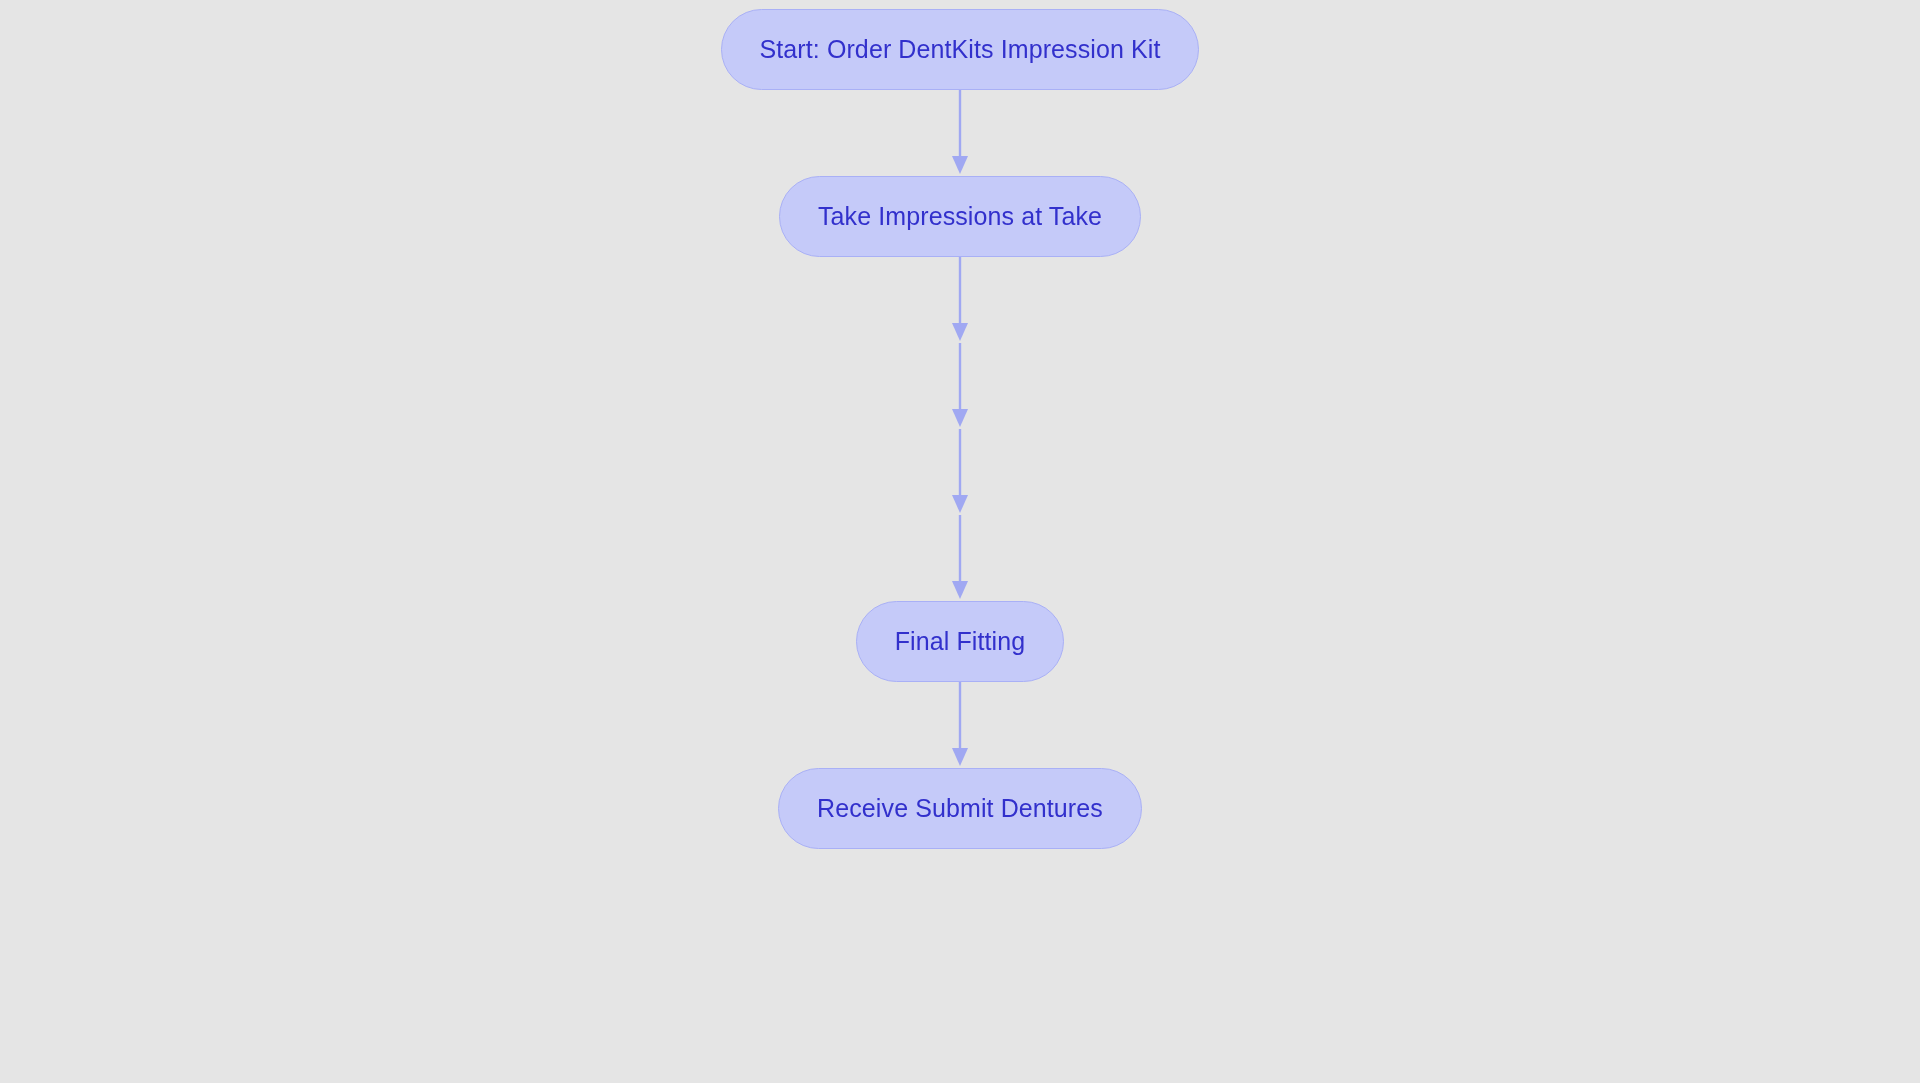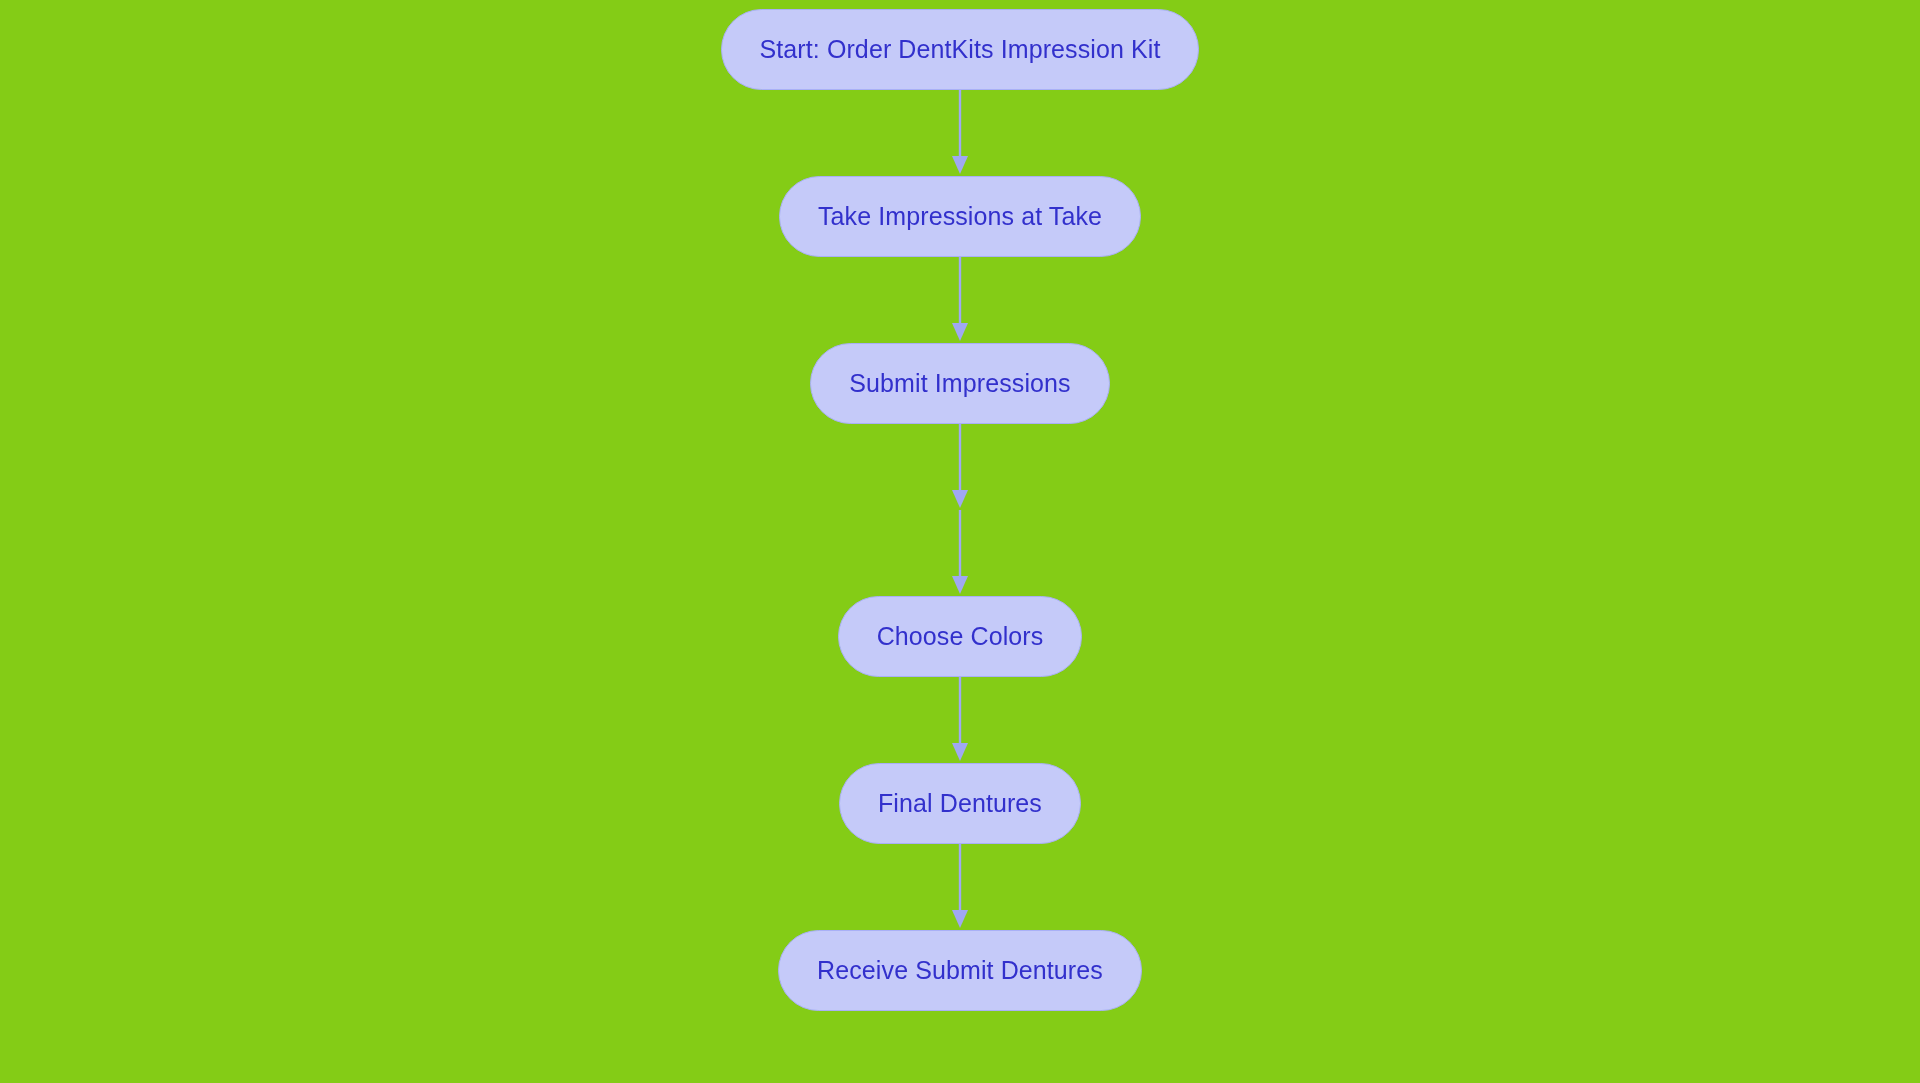--- a/index.html
+++ b/index.html
@@ -12,21 +12,21 @@
     width: 1920px;
     height: 1083px;
     overflow: hidden;
     font-family: "Liberation Sans", sans-serif;
   }
 
   #flow-canvas {
     position: relative;
     width: 1920px;
     height: 1083px;
-    background: #84cc16;
+    background: #e5e5e5;
   }
 
   .flow-column {
     position: absolute;
     left: 0;
     top: 0;
     width: 1920px;
     height: 1083px;
     display: flex;
     flex-direction: column;
@@ -94,52 +94,46 @@
       <span class="node-label">Take Impressions at Take</span>
     </div>
 
     <div class="connector">
       <svg viewBox="0 0 40 86" xmlns="http://www.w3.org/2000/svg" aria-hidden="true">
         <line x1="20" y1="0" x2="20" y2="70" stroke="#a0a8f2" stroke-width="2.4"></line>
         <polygon points="20,84 12,66 28,66" fill="#a0a8f2"></polygon>
       </svg>
     </div>
 
-    <div class="node">
-      <span class="node-label">Submit Impressions</span>
+
+    <div class="connector">
+      <svg viewBox="0 0 40 86" xmlns="http://www.w3.org/2000/svg" aria-hidden="true">
+        <line x1="20" y1="0" x2="20" y2="70" stroke="#a0a8f2" stroke-width="2.4"></line>
+        <polygon points="20,84 12,66 28,66" fill="#a0a8f2"></polygon>
+      </svg>
     </div>
+
 
     <div class="connector">
       <svg viewBox="0 0 40 86" xmlns="http://www.w3.org/2000/svg" aria-hidden="true">
         <line x1="20" y1="0" x2="20" y2="70" stroke="#a0a8f2" stroke-width="2.4"></line>
         <polygon points="20,84 12,66 28,66" fill="#a0a8f2"></polygon>
       </svg>
     </div>
 
 
     <div class="connector">
       <svg viewBox="0 0 40 86" xmlns="http://www.w3.org/2000/svg" aria-hidden="true">
         <line x1="20" y1="0" x2="20" y2="70" stroke="#a0a8f2" stroke-width="2.4"></line>
         <polygon points="20,84 12,66 28,66" fill="#a0a8f2"></polygon>
       </svg>
     </div>
 
     <div class="node">
-      <span class="node-label">Choose Colors</span>
-    </div>
-
-    <div class="connector">
-      <svg viewBox="0 0 40 86" xmlns="http://www.w3.org/2000/svg" aria-hidden="true">
-        <line x1="20" y1="0" x2="20" y2="70" stroke="#a0a8f2" stroke-width="2.4"></line>
-        <polygon points="20,84 12,66 28,66" fill="#a0a8f2"></polygon>
-      </svg>
-    </div>
-
-    <div class="node">
-      <span class="node-label">Final Dentures</span>
+      <span class="node-label">Final Fitting</span>
     </div>
 
     <div class="connector">
       <svg viewBox="0 0 40 86" xmlns="http://www.w3.org/2000/svg" aria-hidden="true">
         <line x1="20" y1="0" x2="20" y2="70" stroke="#a0a8f2" stroke-width="2.4"></line>
         <polygon points="20,84 12,66 28,66" fill="#a0a8f2"></polygon>
       </svg>
     </div>
 
     <div class="node">

